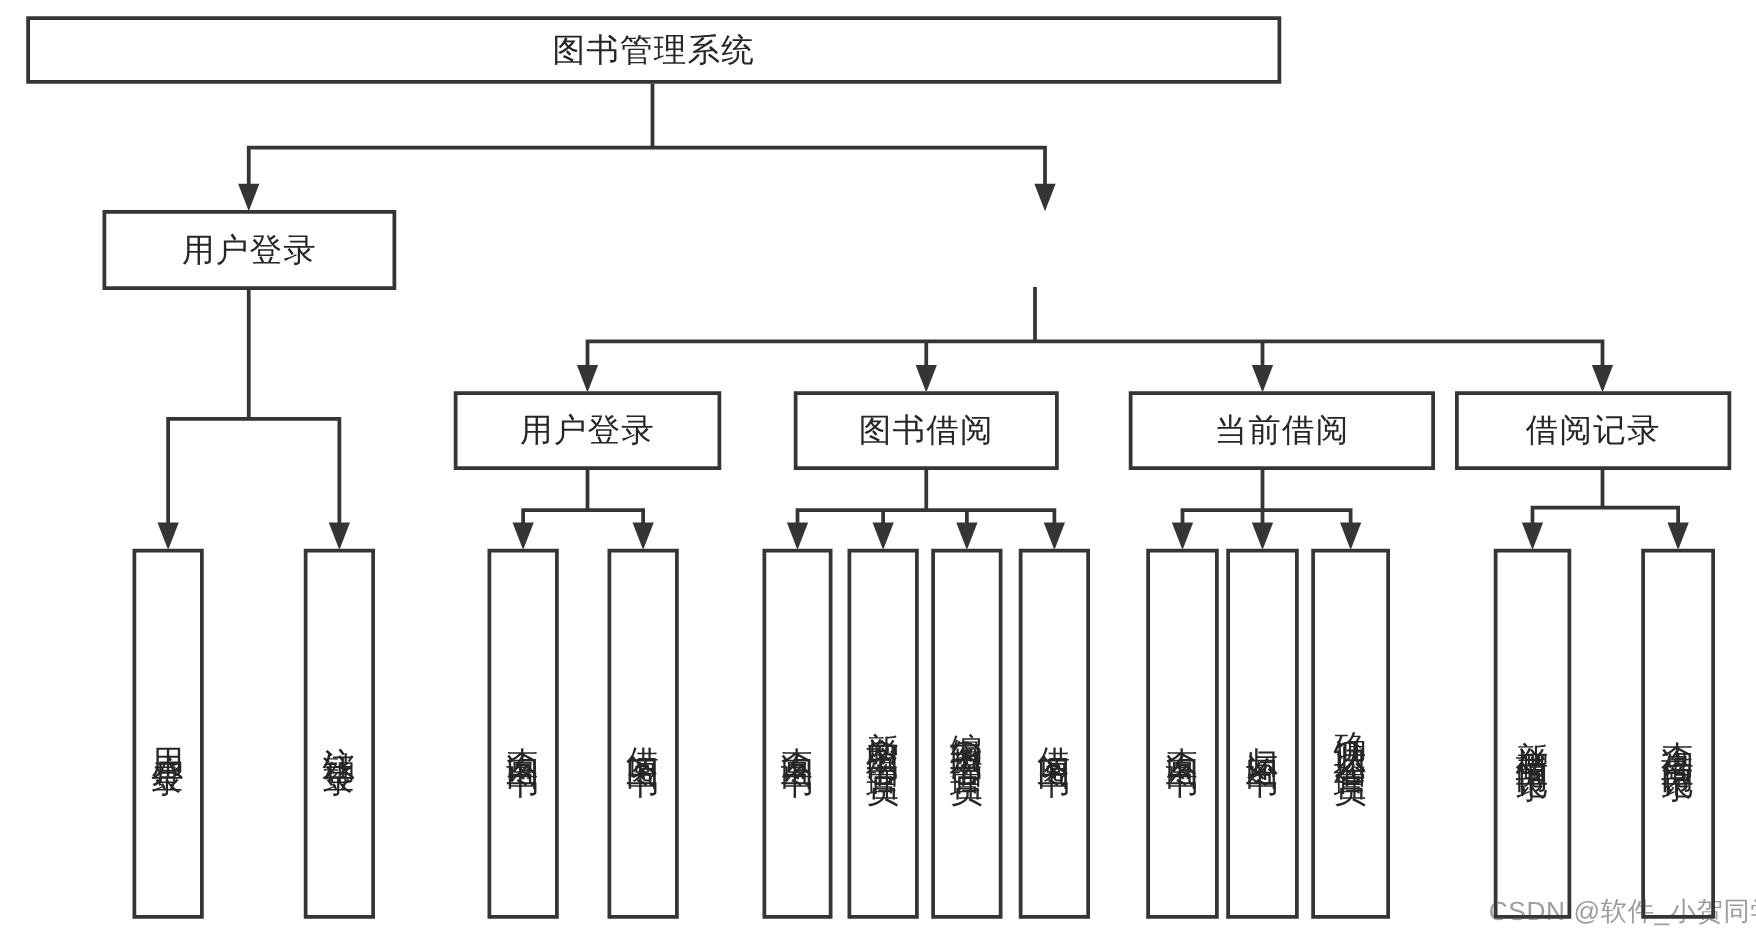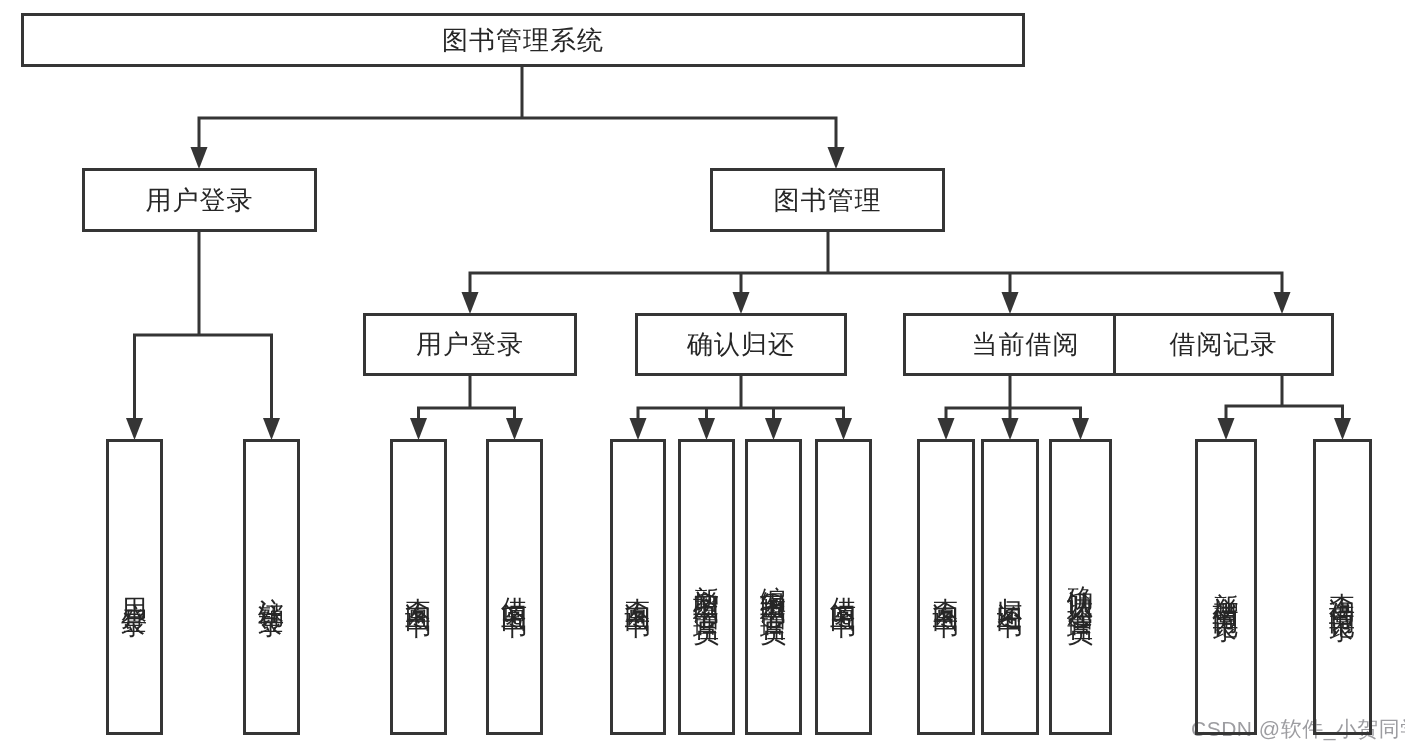--- a/index.html
+++ b/index.html
@@ -60,34 +60,31 @@
     </g>
   </svg>
 
   <div class="box" style="left:21px;top:13px;width:1004px;height:54px">
     <span class="hlabel">图书管理系统</span>
   </div>
 
   <div class="box" style="left:82px;top:168px;width:235px;height:64px">
     <span class="hlabel">用户登录</span>
   </div>
-  <div class="box" style="left:710px;top:168px;width:235px;height:64px">
-    <span class="hlabel">图书管理</span>
-  </div>
 
   <div class="box" style="left:363px;top:313px;width:214px;height:63px">
     <span class="hlabel">用户登录</span>
   </div>
   <div class="box" style="left:635px;top:313px;width:212px;height:63px">
-    <span class="hlabel">确认归还</span>
+    <span class="hlabel">图书借阅</span>
   </div>
   <div class="box" style="left:903px;top:313px;width:245px;height:63px">
     <span class="hlabel">当前借阅</span>
   </div>
-  <div class="box" style="left:1113px;top:313px;width:221px;height:63px">
+  <div class="box" style="left:1164px;top:313px;width:221px;height:63px">
     <span class="hlabel">借阅记录</span>
   </div>
 
   <div class="box" style="left:106px;top:439px;width:57px;height:296px">
     <span class="vtext">用户登录</span>
   </div>
   <div class="box" style="left:243px;top:439px;width:57px;height:296px">
     <span class="vtext">注销登录</span>
   </div>
 

